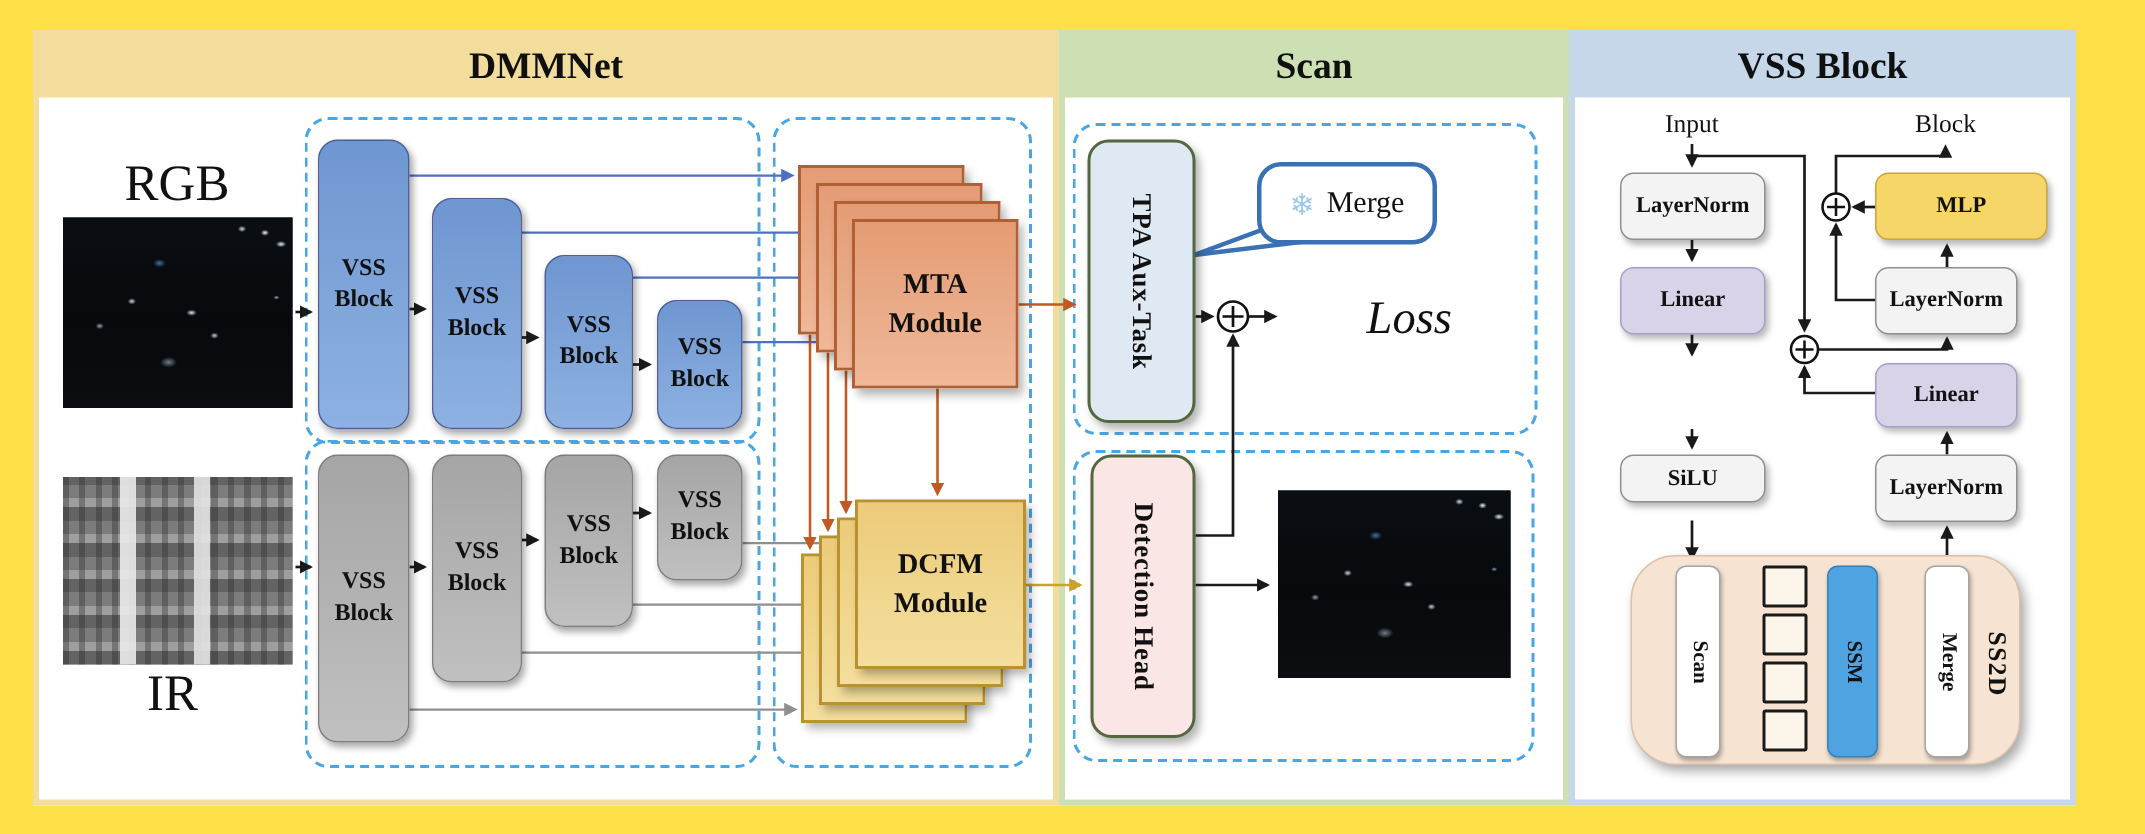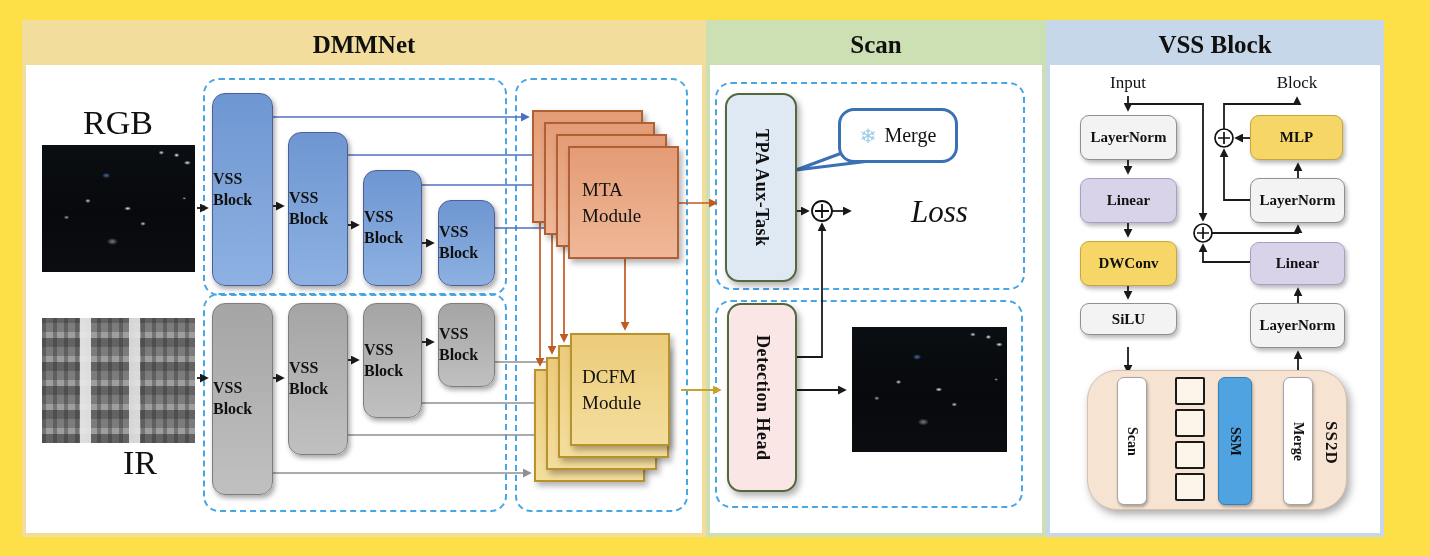--- a/index.html
+++ b/index.html
@@ -12,31 +12,31 @@
              font-weight:bold;font-size:25px;color:#101010}
   #p-dmm{left:22px;top:20px;width:684px;height:517px;border-color:#f3dd9d}
   #p-dmm .hd{background:#f3dd9d}
   #p-head{left:706px;top:20px;width:340px;height:517px;border-color:#cde0b4}
   #p-head .hd{background:#cde0b4}
   #p-vss{left:1046px;top:20px;width:338px;height:517px;border-color:#c7d7ea}
   #p-vss .hd{background:#c7d7ea}
 
   .dash{position:absolute;border:2.5px dashed #47a6e3;border-radius:16px;z-index:1;background:transparent}
   #wires{position:absolute;left:0;top:0;z-index:2;pointer-events:none}
-  .node{position:absolute;z-index:3;display:flex;align-items:center;justify-content:center;}
+  .node{position:absolute;z-index:3;display:flex;align-items:center;justify-content:center;text-align:center}
 
   .lbl{font-size:34px}
   .small-lbl{font-size:17px}
 
   .vssb{border-radius:13px;font-weight:bold;font-size:16px;line-height:1.3;
         box-shadow:2px 3px 5px rgba(0,0,0,.35)}
   .vssb.blue{background:linear-gradient(180deg,#6e96d1,#8db1e1);border:1px solid #4d5f96}
   .vssb.gray{background:linear-gradient(180deg,#a5a5a5,#c0c0c0);border:1px solid #7d7d7d}
 
-  .sq{border:2px solid;box-shadow:3px 4px 6px rgba(0,0,0,.3);font-weight:normal;font-size:19px;line-height:1.35}
+  .sq{border:2px solid;box-shadow:3px 4px 6px rgba(0,0,0,.3);font-weight:bold;font-size:19px;line-height:1.35}
   .sq.mta{background:linear-gradient(180deg,#e49c75,#efb898);border-color:#b06034}
   .sq.dcfm{background:linear-gradient(180deg,#eccb79,#f4de9d);border-color:#b8922e}
 
   .vert{writing-mode:vertical-rl;text-orientation:mixed;font-weight:bold}
 
   .pill{border:2px solid #53683f;border-radius:14px;box-shadow:3px 4px 6px rgba(0,0,0,.3);font-size:18px;letter-spacing:.5px}
   #tpa{background:#dfe9f3}
   #dhead{background:#f9e6e5}
 
   .bubble{background:#fff;border:3px solid #3a70b4;border-radius:16px;font-size:20px;gap:8px}
@@ -213,64 +213,63 @@
     </g>
     <g stroke="#111" stroke-width="1.7" fill="#fff">
       <circle cx="1203" cy="233" r="9"></circle>
         <path d="M1197 233H1209M1203 227V239" fill="none"></path>
     </g>
   </svg>
 
   <div class="node lbl" style="left:78px;top:108px;width:80px;height:30px">RGB</div>
   <div class="node imgN" style="left:42px;top:145px;width:153px;height:127px"></div>
   <div class="node imgIR" style="left:42px;top:318px;width:153px;height:125px"></div>
-  <div class="node lbl" style="left:105px;top:447px;width:70px;height:32px">IR</div>
+  <div class="node lbl" style="left:80px;top:447px;width:70px;height:32px">IR</div>
 
   <div class="node vssb blue" style="left:212px;top:93px;width:61px;height:193px">VSS Block</div>
   <div class="node vssb blue" style="left:288px;top:132px;width:60px;height:154px">VSS Block</div>
   <div class="node vssb blue" style="left:363px;top:170px;width:59px;height:116px">VSS Block</div>
   <div class="node vssb blue" style="left:438px;top:200px;width:57px;height:86px">VSS Block</div>
 
   <div class="node vssb gray" style="left:212px;top:303px;width:61px;height:192px">VSS Block</div>
   <div class="node vssb gray" style="left:288px;top:303px;width:60px;height:152px">VSS Block</div>
   <div class="node vssb gray" style="left:363px;top:303px;width:59px;height:115px">VSS Block</div>
   <div class="node vssb gray" style="left:438px;top:303px;width:57px;height:84px">VSS Block</div>
 
   <div class="node sq mta" style="left:532px;top:110px;width:111px;height:113px"></div>
   <div class="node sq mta" style="left:544px;top:122px;width:111px;height:113px"></div>
   <div class="node sq mta" style="left:556px;top:134px;width:111px;height:113px"></div>
   <div class="node sq mta" style="left:568px;top:146px;width:111px;height:113px;padding:0 12px">MTA Module</div>
 
   <div class="node sq dcfm" style="left:534px;top:369px;width:111px;height:113px"></div>
   <div class="node sq dcfm" style="left:546px;top:357px;width:111px;height:113px"></div>
   <div class="node sq dcfm" style="left:558px;top:345px;width:111px;height:113px"></div>
-  <div class="node sq dcfm" style="left:570px;top:333px;width:100px;height:113px;padding:0 10px">DCFM Module</div>
+  <div class="node sq dcfm" style="left:570px;top:333px;width:114px;height:113px;padding:0 10px">DCFM Module</div>
 
   <div class="node pill vert" id="tpa" style="left:725px;top:93px;width:72px;height:189px">TPA Aux-Task</div>
 
   <div class="node bubble" style="left:838px;top:108px;width:120px;height:55px">
     <span class="flake">❄</span>
     <span>Merge</span>
   </div>
 
   <div class="node" id="loss" style="left:892px;top:193px;width:95px;height:38px">Loss</div>
 
   <div class="node pill vert" id="dhead" style="left:727px;top:303px;width:70px;height:189px">Detection Head</div>
 
   <div class="node imgN" style="left:852px;top:327px;width:155px;height:125px"></div>
 
   <div class="node small-lbl" style="left:1096px;top:72px;width:64px;height:22px">Input</div>
   <div class="node small-lbl" style="left:1262px;top:72px;width:70px;height:22px">Block</div>
 
   <div class="node cbox graybx" style="left:1080px;top:115px;width:97px;height:45px">LayerNorm</div>
   <div class="node cbox purple" style="left:1080px;top:178px;width:97px;height:45px">Linear</div>
-  <div class="node cbox yellow" style="left:1080px;top:241px;width:97px;height:45px">DWConv</div>
   <div class="node cbox graybx" style="left:1080px;top:303px;width:97px;height:32px">SiLU</div>
 
-  <div class="node cbox yellow" style="left:1250px;top:115px;width:93px;height:45px">MLP</div>
+  <div class="node cbox yellow" style="left:1250px;top:115px;width:115px;height:45px">MLP</div>
   <div class="node cbox graybx" style="left:1250px;top:178px;width:95px;height:45px">LayerNorm</div>
   <div class="node cbox purple" style="left:1250px;top:242px;width:95px;height:43px">Linear</div>
   <div class="node cbox graybx" style="left:1250px;top:303px;width:95px;height:45px">LayerNorm</div>
 
   <div class="node" id="ss2d" style="left:1087px;top:370px;width:260px;height:140px"></div>
   <div class="node s2 white vert" style="left:1117px;top:377px;width:30px;height:128px">Scan</div>
   <div class="node pat" style="left:1175px;top:377px;width:30px;height:28px"></div>
   <div class="node pat" style="left:1175px;top:409px;width:30px;height:28px"></div>
   <div class="node pat" style="left:1175px;top:441px;width:30px;height:28px"></div>
   <div class="node pat" style="left:1175px;top:473px;width:30px;height:28px"></div>

